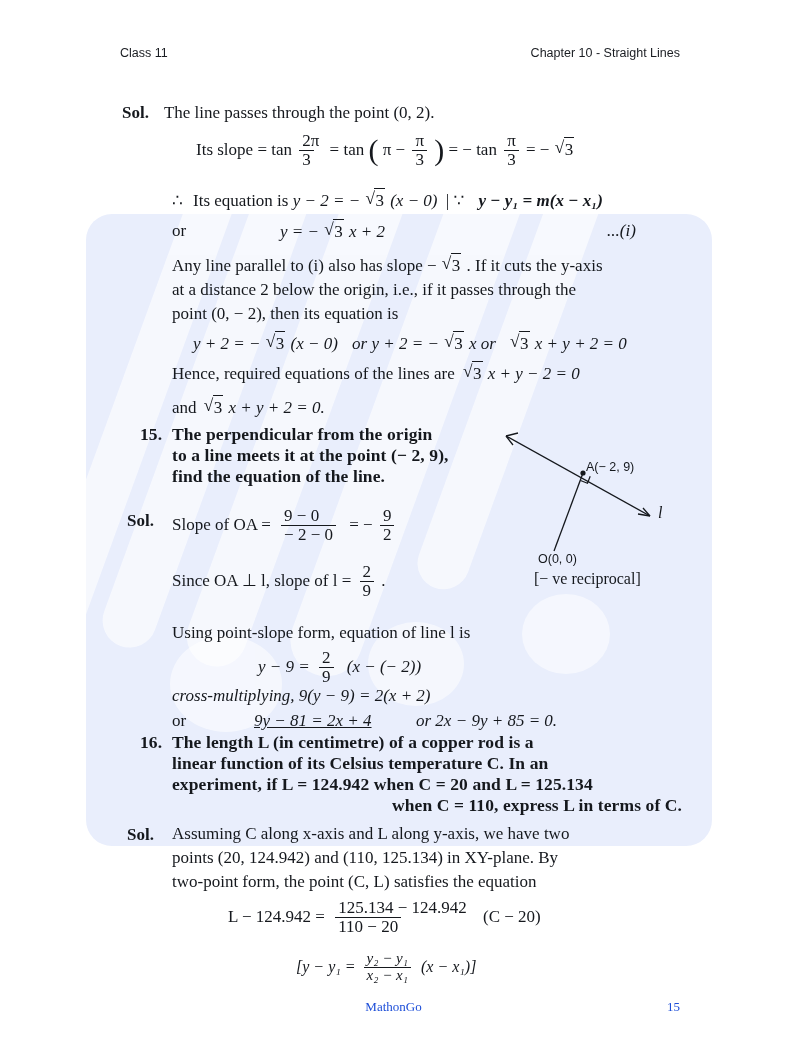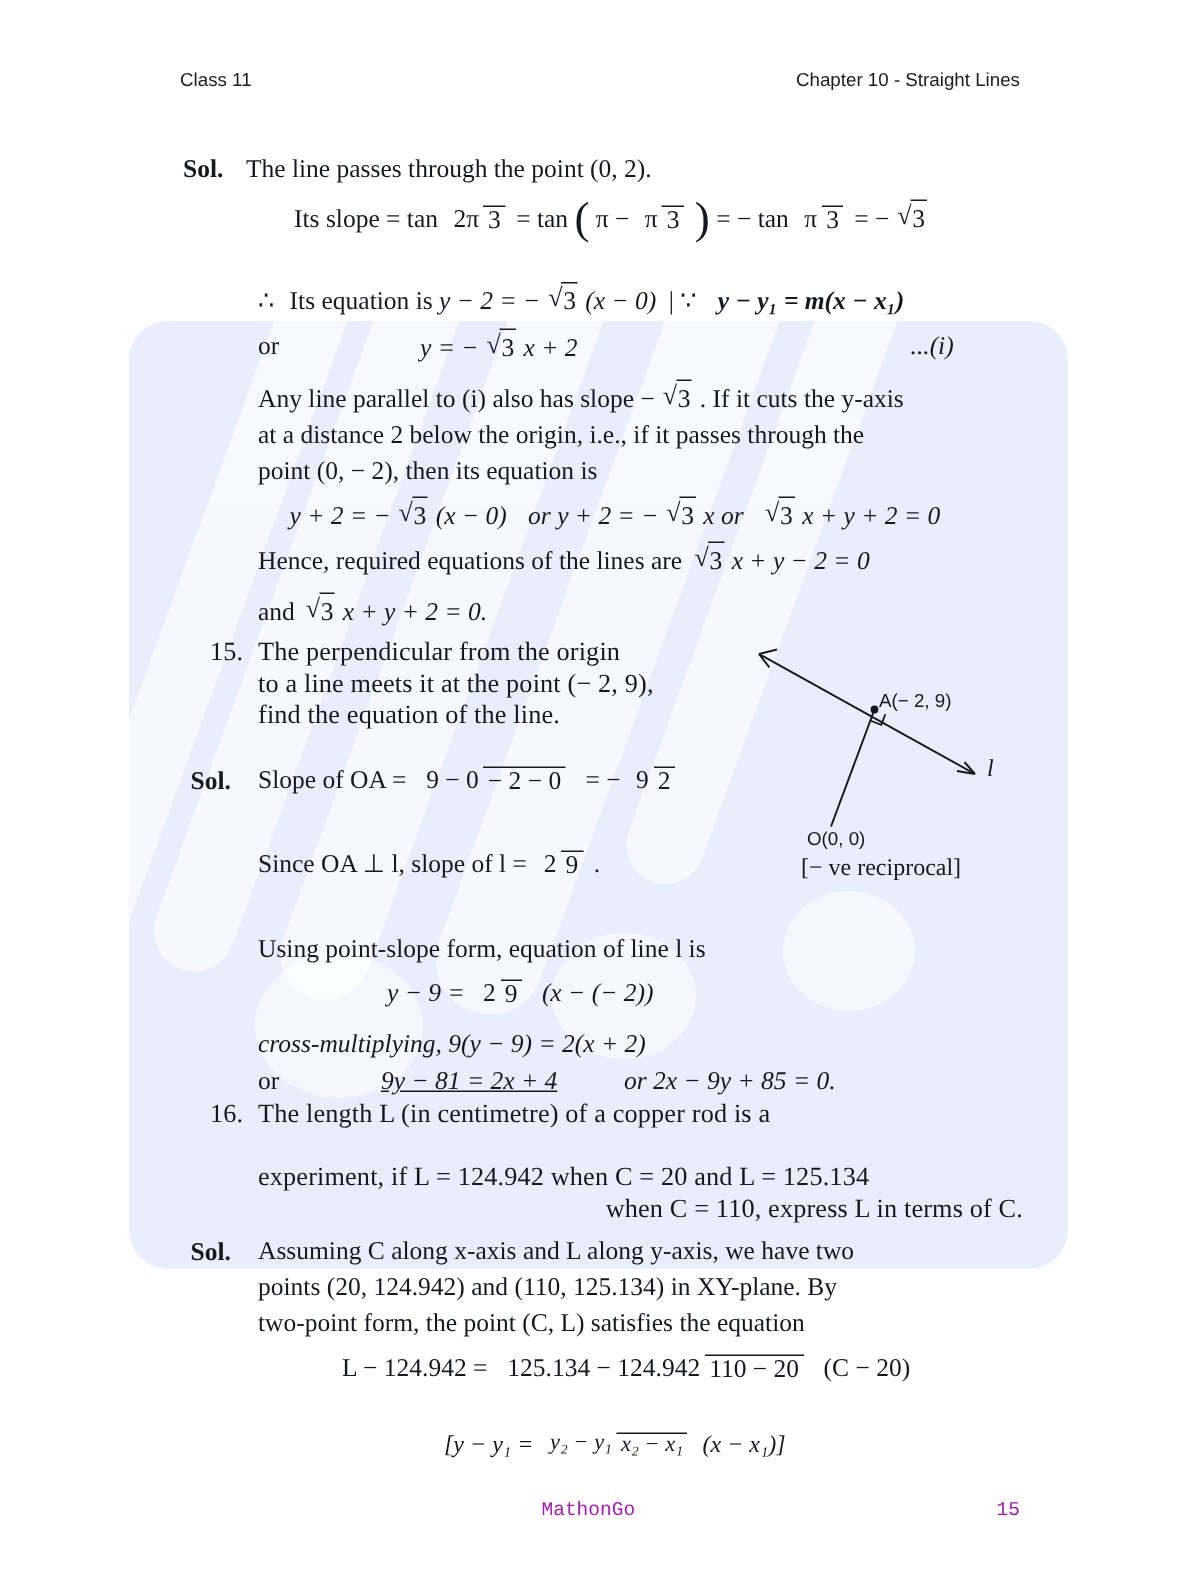--- a/index.html
+++ b/index.html
@@ -62,23 +62,23 @@
   }
 
   
   #ftr {
     position: absolute;
     left: 120px;
     top: 999px;
     width: 560px;
     display: flex;
     justify-content: space-between;
-    font-family: Liberation Mono, monospace;
+    font-family: Liberation Serif, serif;
     font-size: 13px;
-    color: #a21caf;
+    color: #1d4ed8;
     z-index: 3;
   }
   #ftr .pg { font-weight: 400; }
 
   
   #content {
     position: absolute;
     left: 0; top: 16px;
     width: 684px; height: 1062px;
     z-index: 2;
@@ -87,40 +87,40 @@
 
   .lbl {
     font-weight: bold;
     font-family: "Liberation Serif", serif;
   }
   .num {
     font-weight: bold;
     font-family: "Liberation Serif", serif;
   }
   .qtext {
-    font-weight: normal;
+    font-weight: bold;
     font-size: 17.5px;
     line-height: 21px;
     letter-spacing: 0.1px;
   }
   .ptext {
     font-size: 17px;
     line-height: 25px;
   }
   .mtext {
     font-size: 17px;
     line-height: 24px;
   }
   i.it { font-style: italic; }
   .bi { font-weight: bold; font-style: italic; }
 
   
   .frac {
     display: inline-flex;
-    flex-direction: row;
+    flex-direction: column;
     align-items: flex-start;
     vertical-align: middle;
     margin: 0 3px;
     position: relative;
     top: -1px;
     line-height: 1.05;
   }
   .frac .nu { padding: 0 3px; }
   .frac .de { padding: 0 3px; border-top: 1.3px solid #15181d; }
   .frac.sm { font-size: 15px; }
@@ -357,20 +357,21 @@
     <div class="blk mtext" style="left:172px; top:693px;">or</div>
     <div class="blk mtext" style="left:254px; top:693px;text-decoration:underline;">
       <i class="it">9y − 81 = 2x + 4</i>
     </div>
     <div class="blk mtext" style="left:416px; top:693px;">
       <i class="it">or   2x − 9y + 85 = 0.</i>
     </div>
 
     <div class="blk num qtext" style="left:140px; top:716px;">16.</div>
     <div class="blk qtext" style="left:172px; top:716px; width:510px;">The length L (in centimetre) of a copper rod is a</div>
+    <div class="blk qtext" style="left:172px; top:737px; width:510px;">linear function of its Celsius temperature C. In an</div>
     <div class="blk qtext" style="left:172px; top:758px; width:520px;">experiment, if L = 124.942 when C = 20 and L = 125.134</div>
     <div class="blk qtext" style="left:172px; top:779px; width:510px;text-align:right;">when C = 110, express L in terms of C.</div>
 
     <div class="blk lbl ptext" style="left:127px; top:806px;">Sol.</div>
     <div class="blk mtext" style="left:172px; top:806px; width:510px;">Assuming C along x-axis and L along y-axis, we have two</div>
     <div class="blk mtext" style="left:172px; top:830px; width:510px;">points (20, 124.942) and (110, 125.134) in XY-plane. By</div>
     <div class="blk mtext" style="left:172px; top:854px; width:510px;">two-point form, the point (C, L) satisfies the equation</div>
 
     <div class="blk mtext" style="left:228px; top:884px;">
       <span>L − 124.942 =</span>

